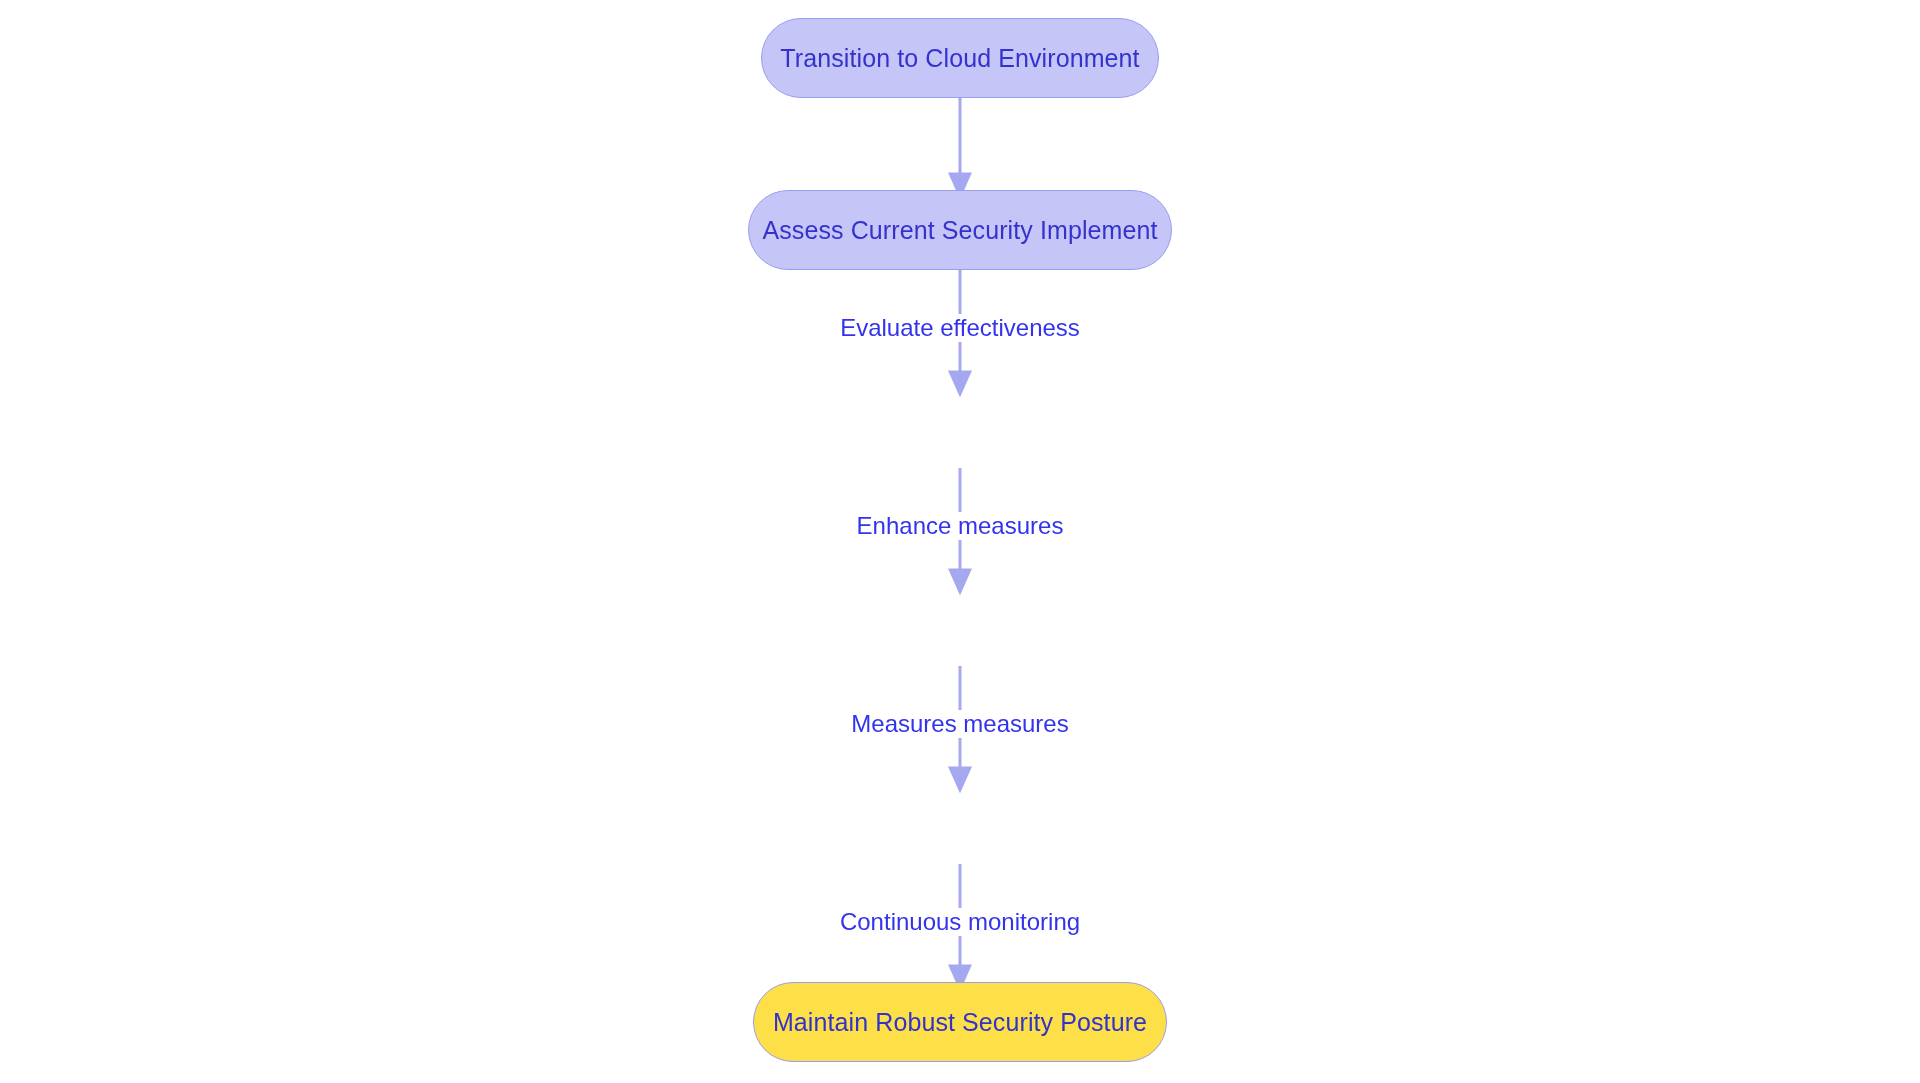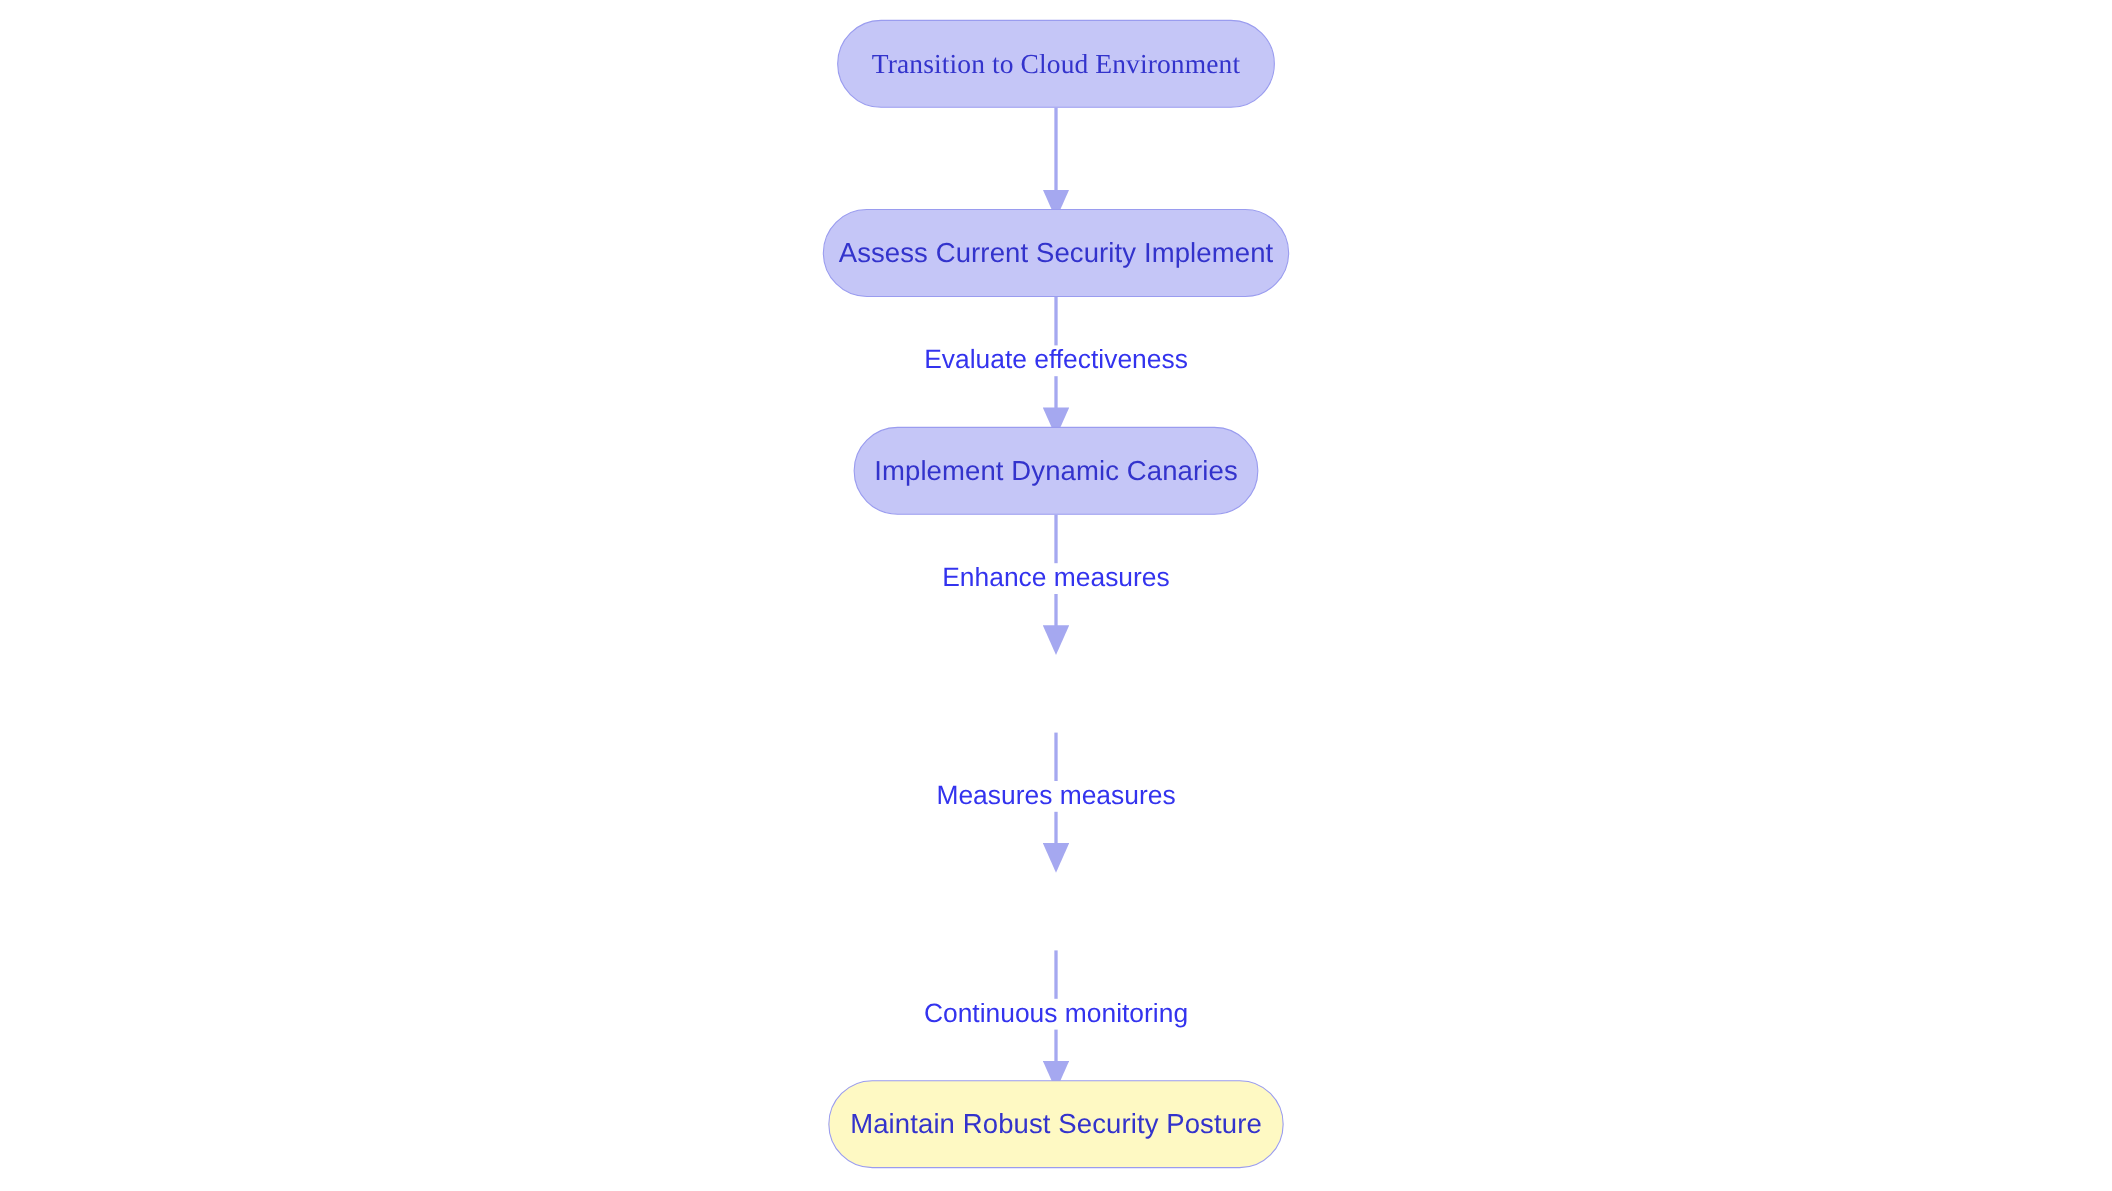--- a/index.html
+++ b/index.html
@@ -105,29 +105,26 @@
         <line x1="960" y1="98" x2="960" y2="176" stroke="#a5a8f0" stroke-width="3" marker-end="url(#arrowhead)"></line>
         <line x1="960" y1="270" x2="960" y2="374" stroke="#a5a8f0" stroke-width="3" marker-end="url(#arrowhead)"></line>
         <line x1="960" y1="468" x2="960" y2="572" stroke="#a5a8f0" stroke-width="3" marker-end="url(#arrowhead)"></line>
         <line x1="960" y1="666" x2="960" y2="770" stroke="#a5a8f0" stroke-width="3" marker-end="url(#arrowhead)"></line>
         <line x1="960" y1="864" x2="960" y2="968" stroke="#a5a8f0" stroke-width="3" marker-end="url(#arrowhead)"></line>
       </g>
   </svg>
 
   <div id="node-column">
       <div class="node" style="left: 960px; top: 58px; width: 398px; background: rgb(197, 198, 247); border-color: rgb(154, 156, 239);">
-        <span class="node-label" style="color: rgb(51, 51, 204); font-family: Liberation Serif, serif;">Transition to Cloud Environment</span>
+        <span class="node-label" style="color: rgb(51, 51, 204);">Transition to Cloud Environment</span>
       </div>
       <div class="node" style="left: 960px; top: 230px; width: 424px; background: rgb(197, 198, 247); border-color: rgb(154, 156, 239);">
         <span class="node-label" style="color: rgb(51, 51, 204);">Assess Current Security Implement</span>
       </div>
-      <div class="node" style="left: 960px; top: 428px; width: 368px; background: rgb(197, 198, 247); border-color: rgb(154, 156, 239);">
-        <span class="node-label" style="color: rgb(51, 51, 204);">Implement Dynamic Canaries</span>
-      </div>
-      <div class="node" style="left: 960px; top: 1022px; width: 414px; background: #fef9c3; border-color: rgb(154, 156, 239);">
+      <div class="node" style="left: 960px; top: 1022px; width: 414px; background: #fde047; border-color: rgb(154, 156, 239);">
         <span class="node-label" style="color: rgb(51, 51, 204);">Maintain Robust Security Posture</span>
       </div>
     </div>
 
   <div id="label-layer">
       <div class="edge-label" style="left: 960px; top: 328px; color: rgb(51, 51, 238);">Evaluate effectiveness</div>
       <div class="edge-label" style="left: 960px; top: 526px; color: rgb(51, 51, 238);">Enhance measures</div>
       <div class="edge-label" style="left: 960px; top: 724px; color: rgb(51, 51, 238);">Measures measures</div>
       <div class="edge-label" style="left: 960px; top: 922px; color: rgb(51, 51, 238);">Continuous monitoring</div>
     </div>

